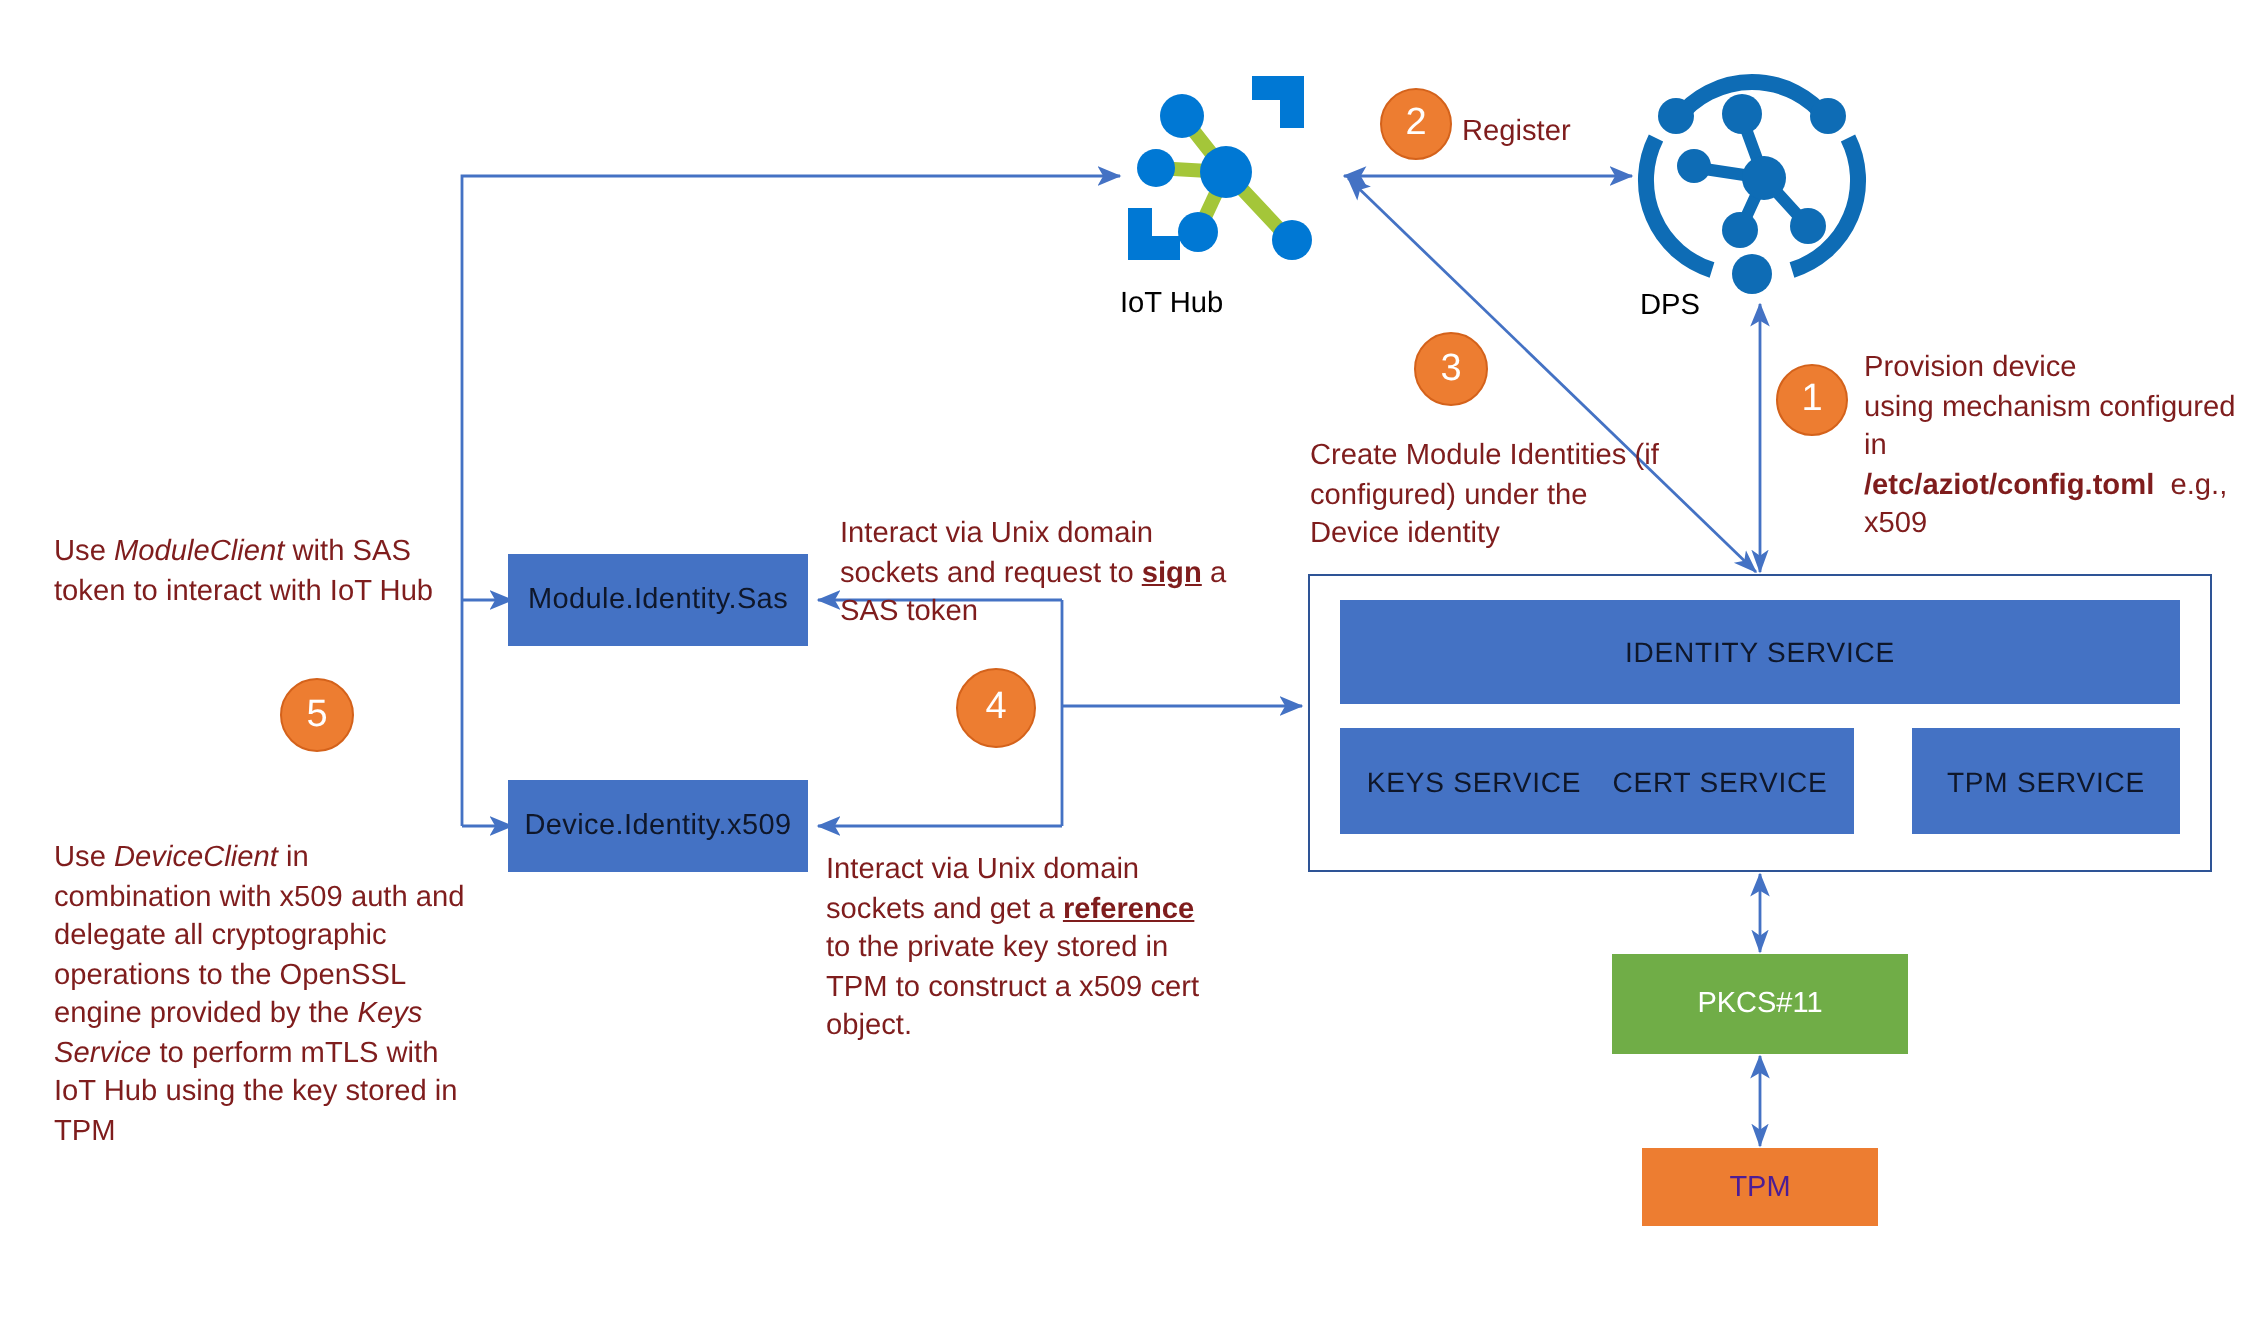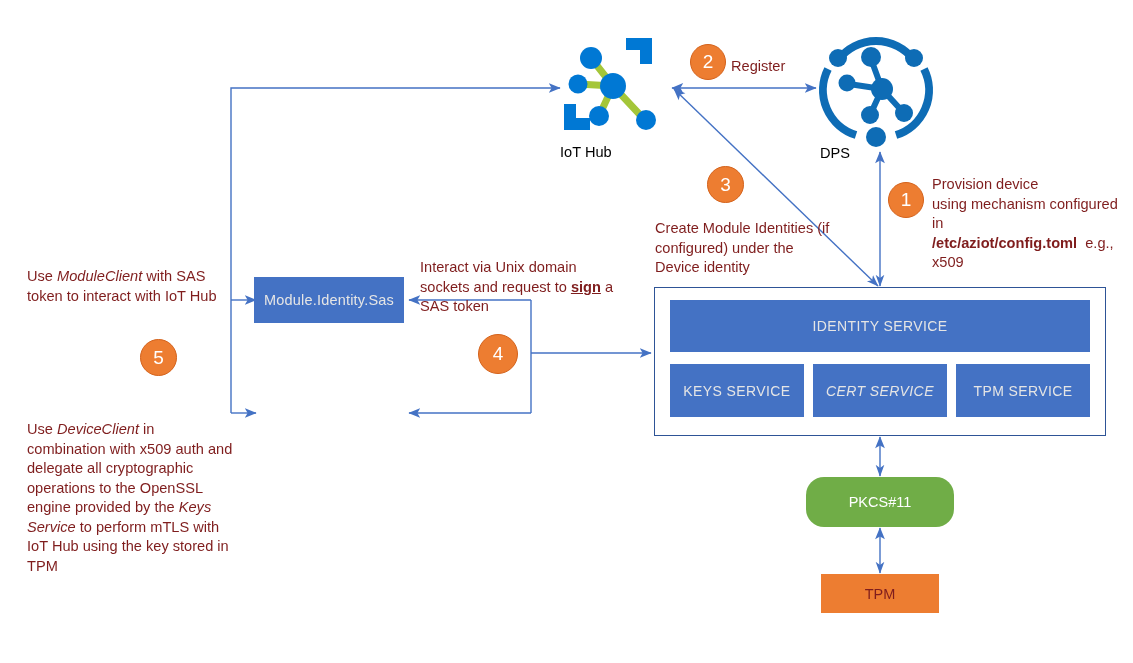--- a/index.html
+++ b/index.html
@@ -19,35 +19,34 @@
     position:absolute;
     left:0;top:0;
     width:1133px;height:663px;
     pointer-events:none;
   }
   .node{position:absolute;box-sizing:border-box;}
 
   
   .box-blue{
     background:#4472C4;
-    color:#e5e5e5;
+    color:#0f172a;
     display:flex;align-items:center;justify-content:center;
     text-align:left;
     font-size:14.5px;
     letter-spacing:.2px;
   }
   .box-blue.caps{font-size:14px;letter-spacing:.4px;}
   .box-green{
     background:#70AD47;color:#ffffff;
     display:flex;align-items:center;justify-content:center;
     font-size:14.5px;
-    border-radius:18px;
   }
   .box-orange{
-    background:#ED7D31;color:#7f1d1d;
+    background:#ED7D31;color:#4c1d95;
     display:flex;align-items:center;justify-content:center;
     font-size:14.5px;
   }
   .container-box{
     border:1px solid #2E5496;
     background:#ffffff;
   }
 
   
   .badge{
@@ -179,30 +178,32 @@
   <span class="txt" style="left:731px;top:57px;">Register</span>
 
   <div class="txt rich" style="left:932px;top:175px;width:200px;"><span>Provision device</span><br><span>using mechanism configured in</span><br><b>/etc/aziot/config.toml</b><span>  e.g., x509</span></div>
 
   <div class="txt" style="left:655px;top:219px;width:175px;">Create Module Identities (if configured) under the Device identity</div>
 
   <div class="txt rich" style="left:27px;top:267px;width:218px;"><span>Use </span><i>ModuleClient</i><span> with SAS token to interact with IoT Hub</span></div>
 
   <div class="txt rich" style="left:420px;top:258px;width:195px;"><span>Interact via Unix domain sockets and request to </span><b><u>sign</u></b><span> a SAS token</span></div>
 
+  <div class="txt rich" style="left:413px;top:426px;width:200px;"><span>Interact via Unix domain sockets and get a </span><b><u>reference</u></b><span> to the private key stored in TPM to construct a x509 cert object.</span></div>
 
   <div class="txt rich" style="left:27px;top:420px;width:210px;"><span>Use </span><i>DeviceClient</i><span> in combination with x509 auth and delegate all cryptographic operations to the OpenSSL engine provided by the </span><i>Keys Service</i><span> to perform mTLS with IoT Hub using the key stored in TPM</span></div>
 
 
   <div class="node box-blue" style="left:254px;top:277px;width:150px;height:46px;">Module.Identity.Sas</div>
+  <div class="node box-blue" style="left:254px;top:390px;width:150px;height:46px;">Device.Identity.x509</div>
 
   <div class="node container-box" style="left:654px;top:287px;width:452px;height:149px;"></div>
 
   <div class="node box-blue caps" style="left:670px;top:300px;width:420px;height:52px;">IDENTITY SERVICE</div>
 
   <div class="node box-blue caps" style="left:670px;top:364px;width:134px;height:53px;">KEYS SERVICE</div>
-  <div class="node box-blue caps" style="left:813px;top:364px;width:134px;height:53px;font-style:italic;">CERT SERVICE</div>
+  <div class="node box-blue caps" style="left:793px;top:364px;width:134px;height:53px;">CERT SERVICE</div>
   <div class="node box-blue caps" style="left:956px;top:364px;width:134px;height:53px;">TPM SERVICE</div>
 
   <div class="node box-green" style="left:806px;top:477px;width:148px;height:50px;">PKCS#11</div>
   <div class="node box-orange" style="left:821px;top:574px;width:118px;height:39px;">TPM</div>
 
 </div>
 
 </body></html>

